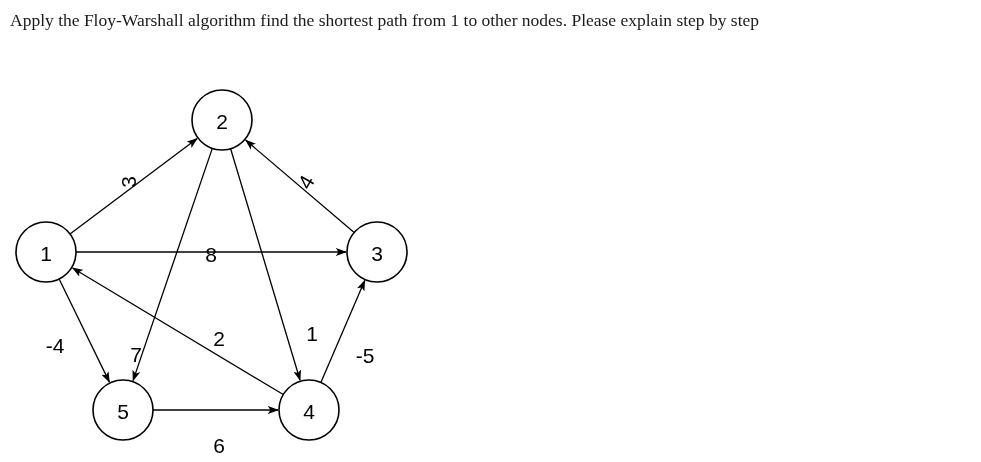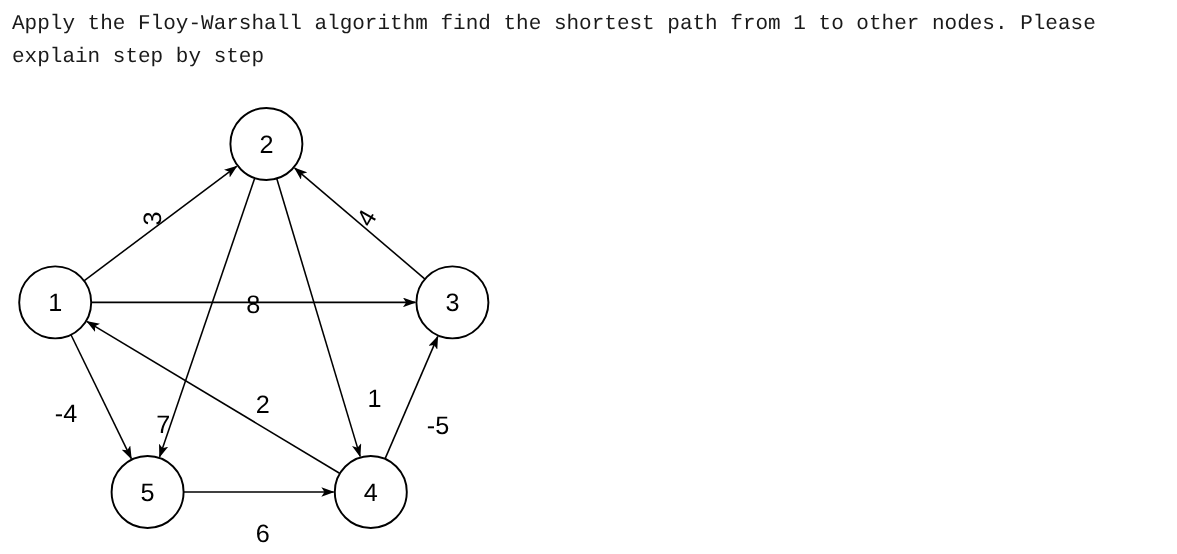--- a/index.html
+++ b/index.html
@@ -13,21 +13,21 @@
     position: relative;
     font-family: "Liberation Serif", serif;
     color: #000000;
     overflow: hidden;
   }
   #prompt-text {
     position: absolute;
     left: 10px;
     top: 6px;
     width: 955px;
-    font-family: Liberation Mono, monospace;
+    font-family: Liberation Serif, serif;
     font-size: 17.5px;
     line-height: 28px;
     color: #1a1a1a;
     white-space: pre-wrap;
   }
   #graph-figure {
     position: absolute;
     left: 0px;
     top: 62px;
     width: 470px;

